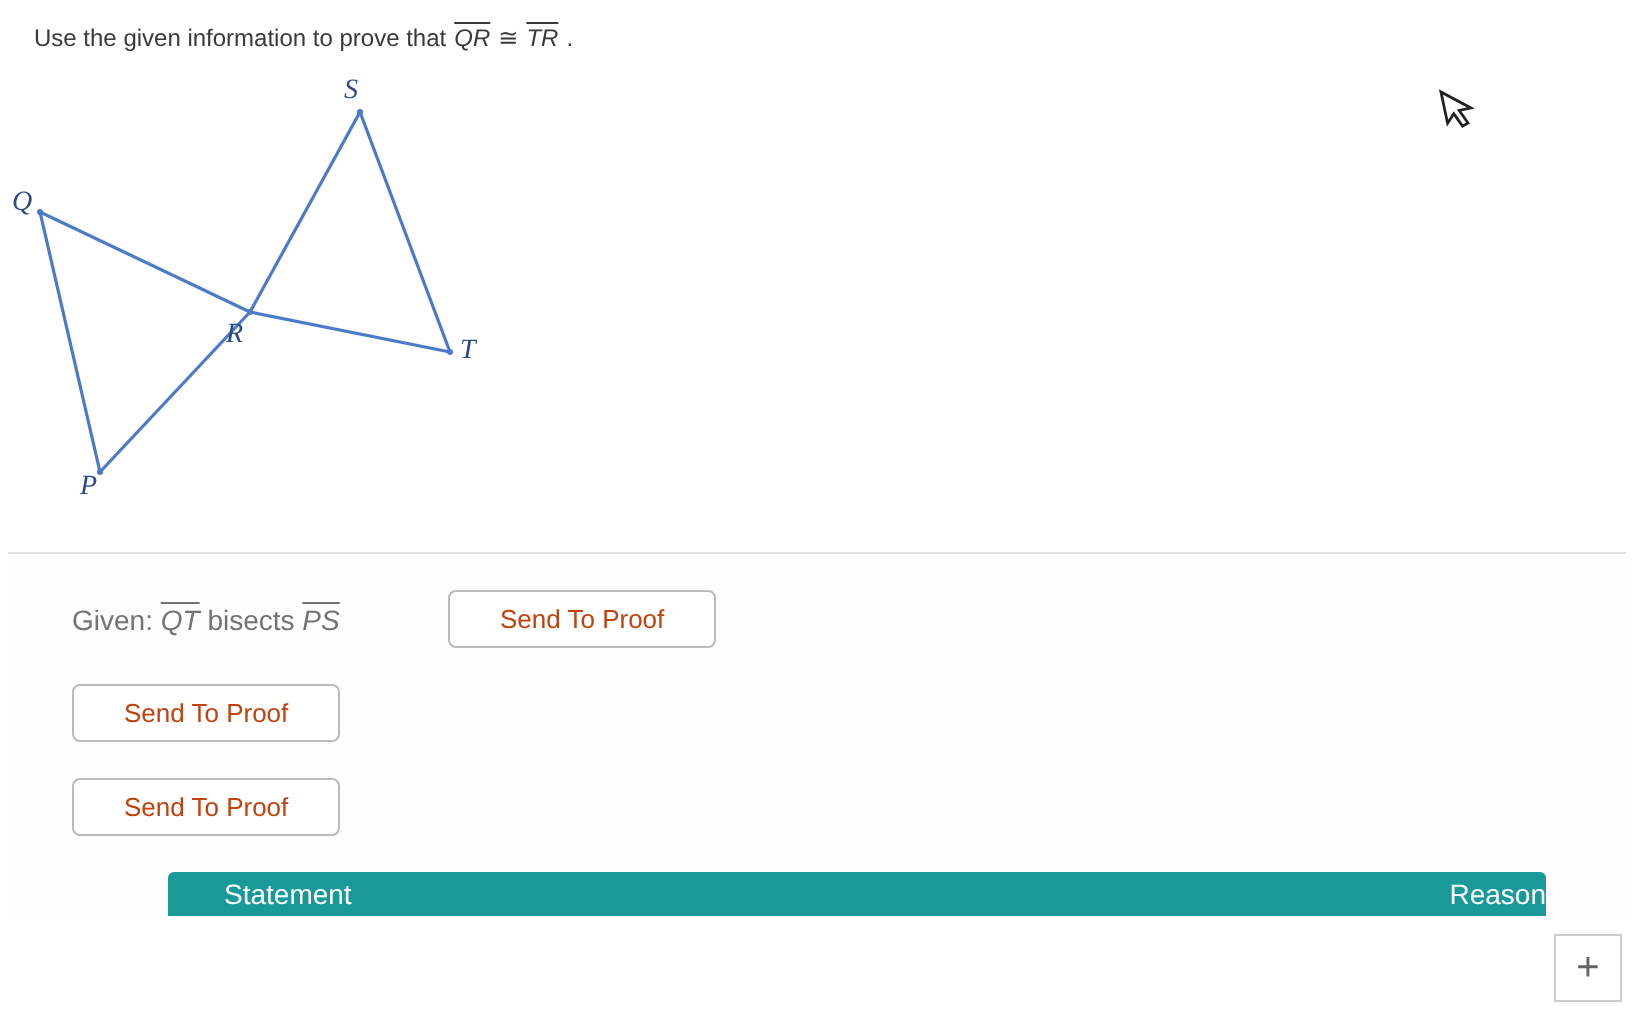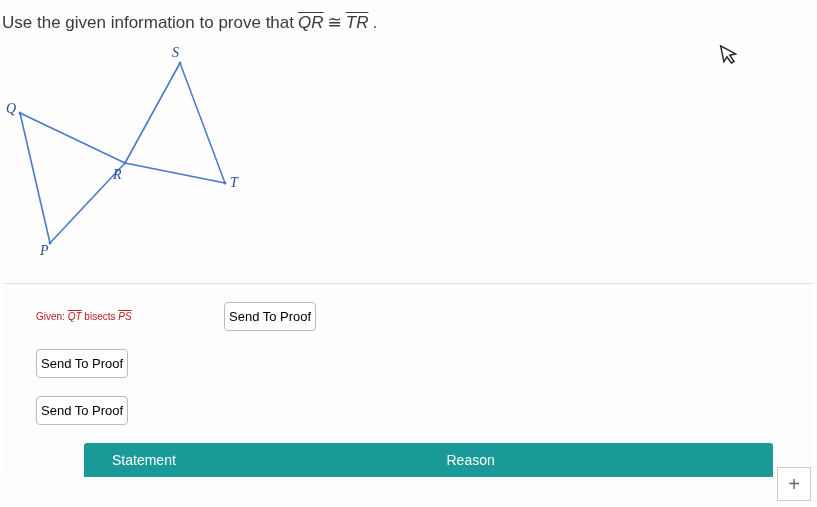--- a/index.html
+++ b/index.html
@@ -7,25 +7,26 @@
       font-family: Arial, Helvetica, sans-serif;
       background: #fefefe;
       width: 817px;
       height: 507px;
       overflow: hidden;
       position: relative;
       color: #333;
     }
     .prompt {
       padding: 12px 0 0 2px;
-      font-size: 17px;
+      font-size: 12px;
       color: #3a3a3a;
       display: flex;
       align-items: center;
       gap: 4px;
+      margin-left: 15px;
     }
     .overline { text-decoration: overline; font-style: italic; }
     .italic { font-style: italic; }
     .diagram-area {
       position: relative;
       width: 300px;
       height: 220px;
       margin: 10px 0 20px 0;
     }
     .diagram-area svg { position: absolute; top: 0; left: 0; }
@@ -43,47 +44,47 @@
       background: #fdfdfd;
     }
     .proof-row {
       display: flex;
       align-items: center;
       margin-bottom: 18px;
       gap: 18px;
     }
     .proof-label {
       min-width: 170px;
-      font-size: 10px;
-      color: #b91c1c;
+      font-size: 14px;
+      color: #737373;
       text-align: right;
       padding-right: 4px;
     }
     .proof-label.given-1 { text-align: left; }
     .send-btn {
       border: 1px solid #bbb;
       background: #fff;
       border-radius: 4px;
-      padding: 6px 4px;
+      padding: 6px 25px;
       font-size: 13px;
-      color: #000000;
+      color: #c2410c;
       cursor: pointer;
     }
     .table-header {
       display: flex;
       margin: 10px 40px 0 48px;
       background: #1a9999;
       color: #fff;
       border-radius: 3px 3px 0 0;
-      height: 34px;
+      height: 22px;
       align-items: center;
       font-size: 14px;
     }
     .th-statement { flex: 1; padding-left: 28px; }
-    .th-reason { flex: 1; padding-left: 8px; }
+    .th-reason { flex: 1; padding-left: 8px; text-align: right; }
     .plus-btn {
       position: absolute;
       right: 6px;
       bottom: 6px;
       width: 34px;
       height: 34px;
       border: 1px solid #ccc;
       background: #fff;
       font-size: 20px;
       color: #666;

